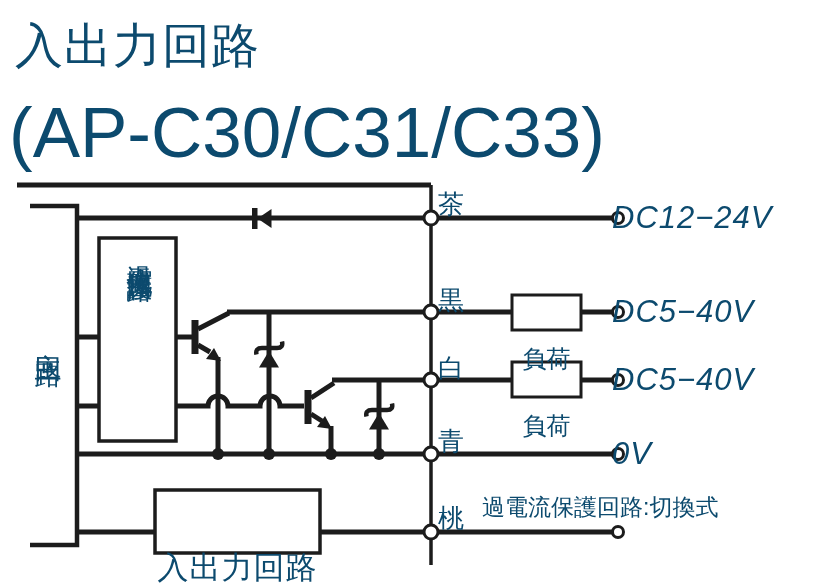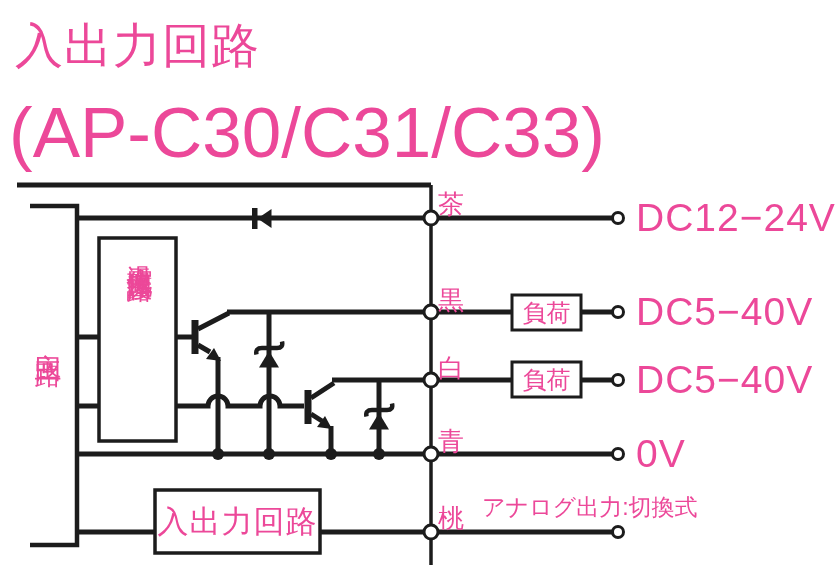--- a/index.html
+++ b/index.html
@@ -1,33 +1,33 @@
 <!DOCTYPE html>
 <html><head>
 <meta charset="utf-8">
 <style>
   html,body{margin:0;padding:0;background:#fff;}
   .page{
     position:relative;width:837px;height:587px;background:#fff;
-    font-family:"Liberation Sans",sans-serif;color:#ec4899;overflow:hidden;
+    font-family:"Liberation Sans",sans-serif;color:#0c4a6e;overflow:hidden;
   }
   .abs{position:absolute;white-space:nowrap;}
   .title1{left:15px;top:14px;font-size:48px;letter-spacing:1px;}
   .title2{left:9px;top:92px;font-size:71px;letter-spacing:0px;}
   svg.wiring{position:absolute;left:0;top:0;}
   .vtext{
     position:absolute;writing-mode:vertical-rl;text-orientation:upright;
     white-space:nowrap;
   }
   .vtext.main{left:30px;top:332px;font-size:27px;letter-spacing:4px;}
   .vtext.ocp{left:123px;top:245px;font-size:26px;letter-spacing:2px;}
   .wirelabel{font-size:26px;left:438px;}
-  .termlabel{font-size:39px;left:636px;line-height:32px;letter-spacing:1px;}
+  .termlabel{font-size:31px;left:612px;line-height:32px;letter-spacing:1px;font-style:italic;}
   .boxlabel{
-    position:absolute;display:flex;align-items:center;justify-content:center;
+    position:absolute;display:flex;align-items:center;justify-content:center;margin-top:46px;
   }
   .load{font-size:24px;}
   .iobox{font-size:31px;letter-spacing:1px;}
   .annot{font-size:23px;line-height:25px;}
 </style>
 </head>
 <body>
 
 <div class="page">
 
@@ -124,15 +124,15 @@
   <div class="abs wirelabel" style="top:283px;">黒</div>
   <div class="abs wirelabel" style="top:351px;">白</div>
   <div class="abs wirelabel" style="top:424px;">青</div>
   <div class="abs wirelabel" style="top:501px;">桃</div>
 
   <div class="abs termlabel" style="top:202px;">DC12−24V</div>
   <div class="abs termlabel" style="top:296px;">DC5−40V</div>
   <div class="abs termlabel" style="top:364px;">DC5−40V</div>
   <div class="abs termlabel" style="top:438px;">0V</div>
 
-  <div class="abs annot" style="left:482px;top:495px;">アナログ出力:切換式</div>
+  <div class="abs annot" style="left:482px;top:495px;">過電流保護回路:切換式</div>
 
 </div>
 
 </body></html>

